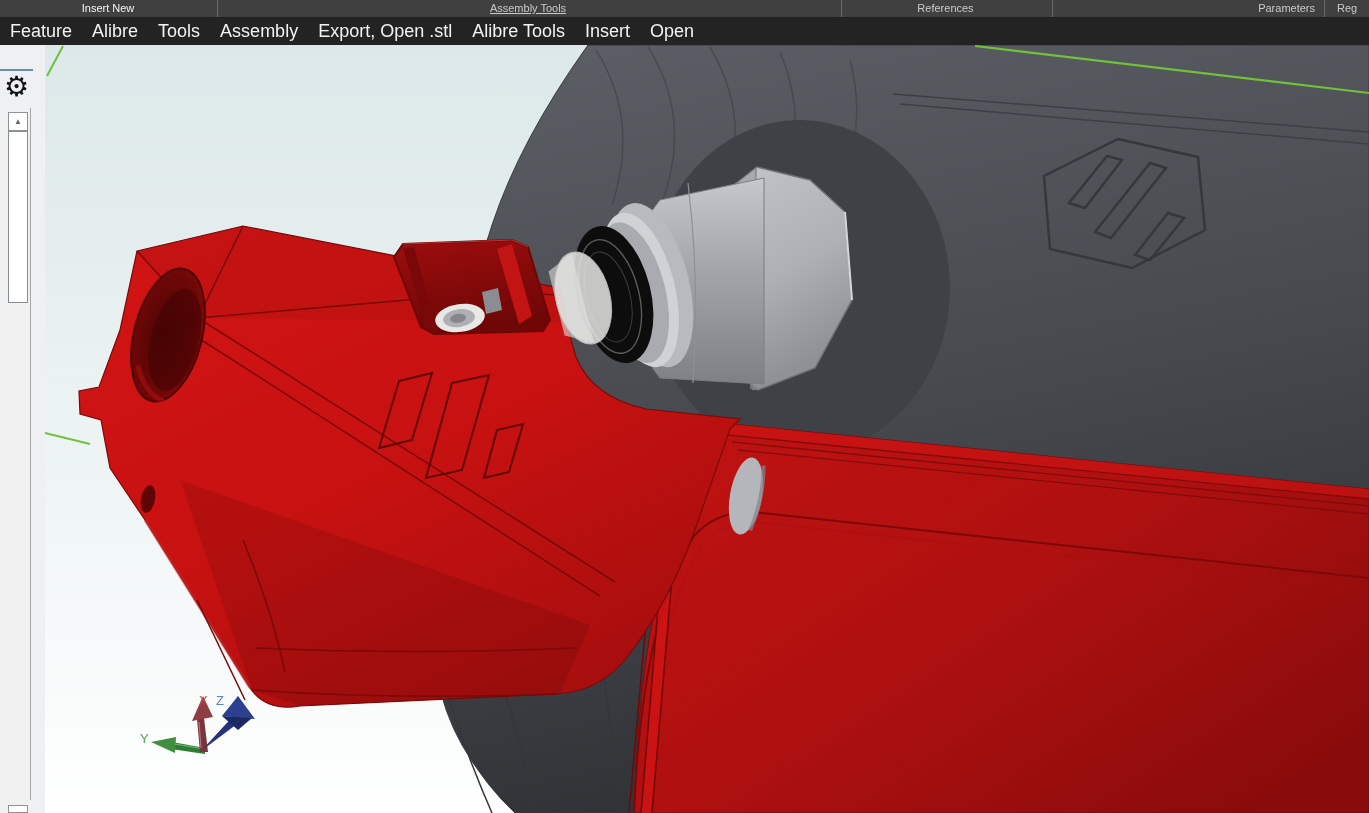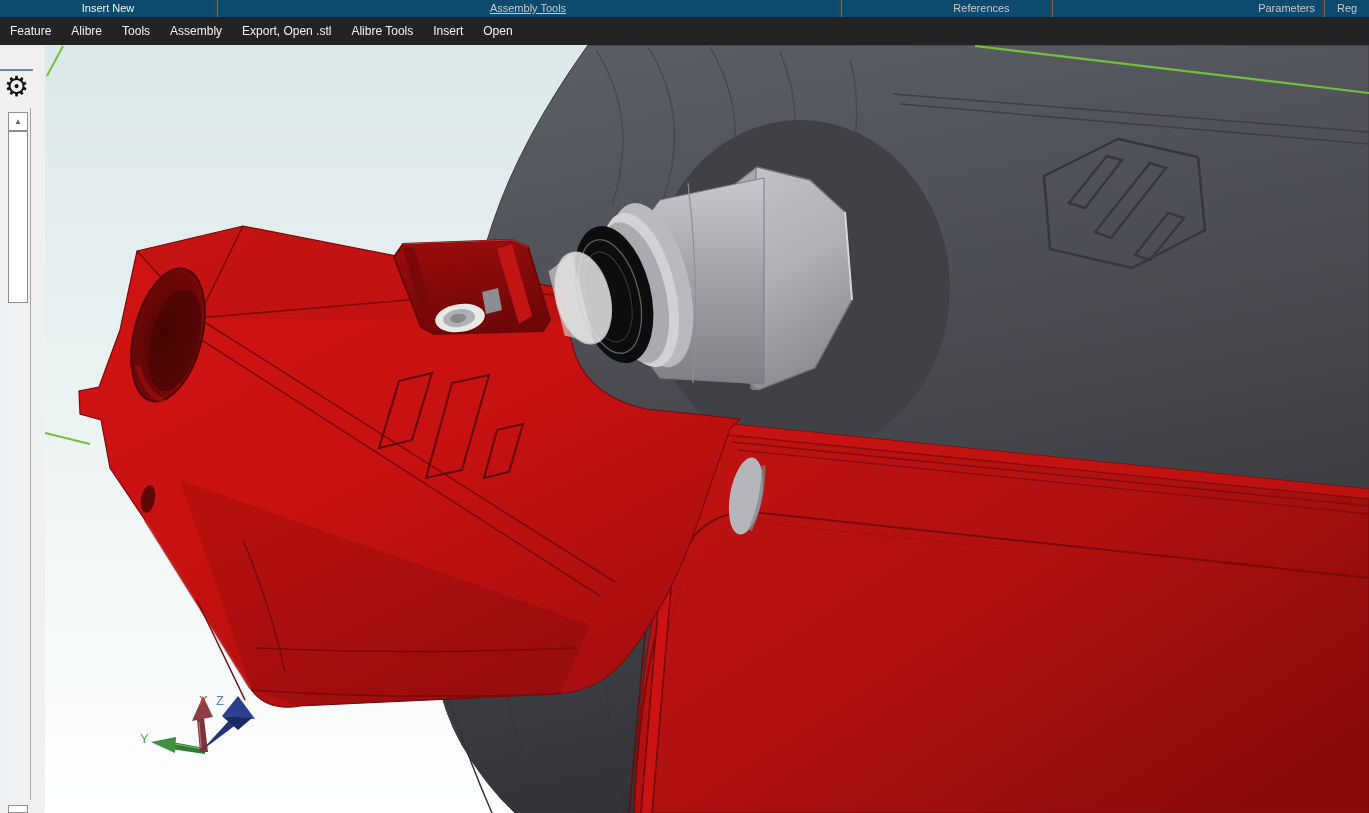--- a/index.html
+++ b/index.html
@@ -1,36 +1,36 @@
 <!DOCTYPE html>
 <html><head>
 <meta charset="utf-8">
 <style>
   html,body{margin:0;padding:0;background:#222;}
   .app{position:relative;width:1369px;height:813px;overflow:hidden;
        font-family:"Liberation Sans",sans-serif;background:#eef0f1;}
 
   
-  .toolstrip{position:absolute;left:0;top:0;width:1369px;height:17px;background:#0c4a6e;
+  .toolstrip{position:absolute;left:0;top:0;width:1369px;height:17px;background:#404040;
              border-bottom:1px solid #2e2e2e;}
   .tt{position:absolute;top:0;height:17px;line-height:16px;font-size:11px;color:#c9c9c9;
       text-align:center;white-space:nowrap;overflow:hidden;cursor:default;}
   .tt.tt-active{color:#f5f5f5;}
   .tt0{left:0;width:216px;}
   .tt1{left:216px;width:624px;text-decoration:underline;}
-  .tt2{left:840px;width:211px;margin-left:36px;}
+  .tt2{left:840px;width:211px;}
   .tt3{left:1051px;width:264px;text-align:right;}
   .tt4{left:1323px;width:46px;text-align:left;padding-left:14px;}
   .tdiv{position:absolute;top:0;width:2px;height:17px;background:#3e3e3e;border-right:1px solid #6a6a6a;}
   .td0{left:215px;} .td1{left:839px;} .td2{left:1050px;} .td3{left:1322px;}
 
   
   .menubar{position:absolute;left:0;top:17px;width:1369px;height:28px;background:#232323;
            display:flex;align-items:center;}
-  .menu-item{color:#f2f2f2;font-size:12px;line-height:28px;padding:0 10px;white-space:nowrap;cursor:default;}
+  .menu-item{color:#f2f2f2;font-size:18px;line-height:28px;padding:0 10px;white-space:nowrap;cursor:default;}
 
   
   .sidebar{position:absolute;left:0;top:45px;width:45px;height:768px;background:#eef0f1;}
   .accent-line{position:absolute;left:0;top:24px;width:33px;height:2px;background:#6c8cb0;}
   .gear{position:absolute;left:4px;top:28px;font-size:28px;line-height:28px;color:#141414;cursor:pointer;}
   .sb-divider{position:absolute;left:30px;top:63px;width:1px;height:692px;background:#a6a6a6;}
   .scroll{position:absolute;left:8px;top:67px;width:20px;height:701px;background:#f1f1f1;}
   .scroll-btn{position:absolute;left:0;width:20px;height:19px;background:#fff;border:1px solid #8f9194;
               box-sizing:border-box;text-align:center;font-size:8px;line-height:17px;color:#636363;cursor:pointer;}
   .scroll-up{top:0;}

